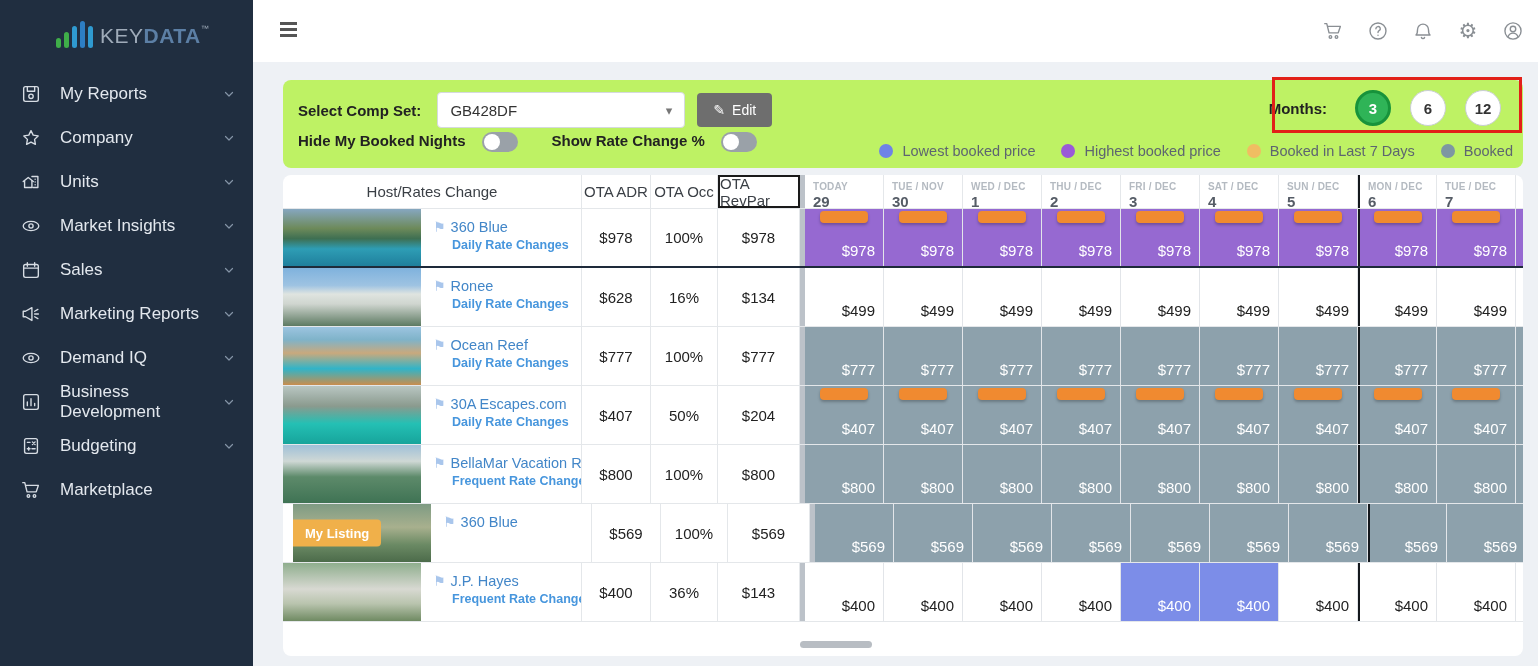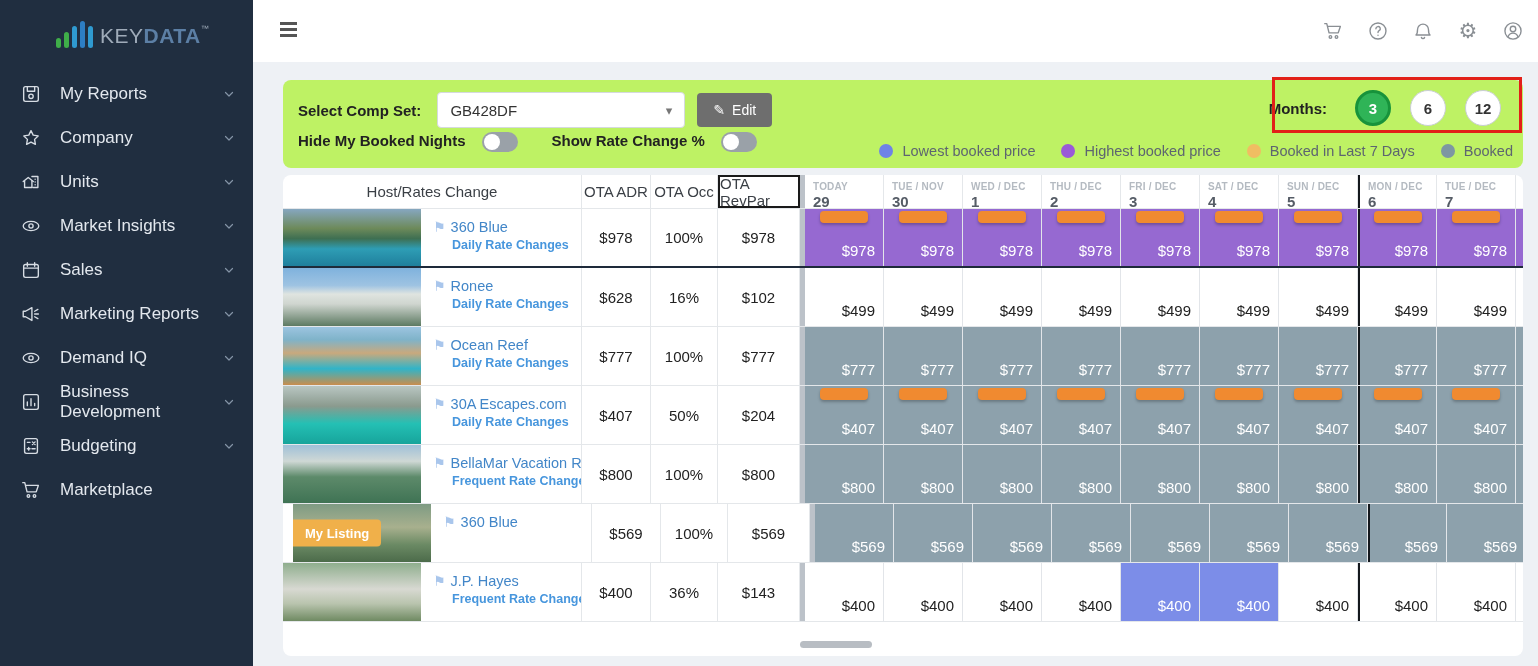--- a/index.html
+++ b/index.html
@@ -470,21 +470,21 @@
         </div>
       </div>
       <div class="t-row">
         <div class="cell-photo ph2"></div>
         <div class="cell-host">
           <div class="host-name"><span class="host-flag">⚑</span>Ronee</div>
           <div class="host-sub">Daily Rate Changes</div>
         </div>
         <div class="cell-num c-adr">$628</div>
         <div class="cell-num c-occ">16%</div>
-        <div class="cell-num c-rev">$102</div>
+        <div class="cell-num c-rev">$134</div>
         <div class="vdivider"></div>
         <div class="dates-body">
           <div class="dc available">
             <span>$499</span>
           </div>
           <div class="dc available">
             <span>$499</span>
           </div>
           <div class="dc available">
             <span>$499</span>

